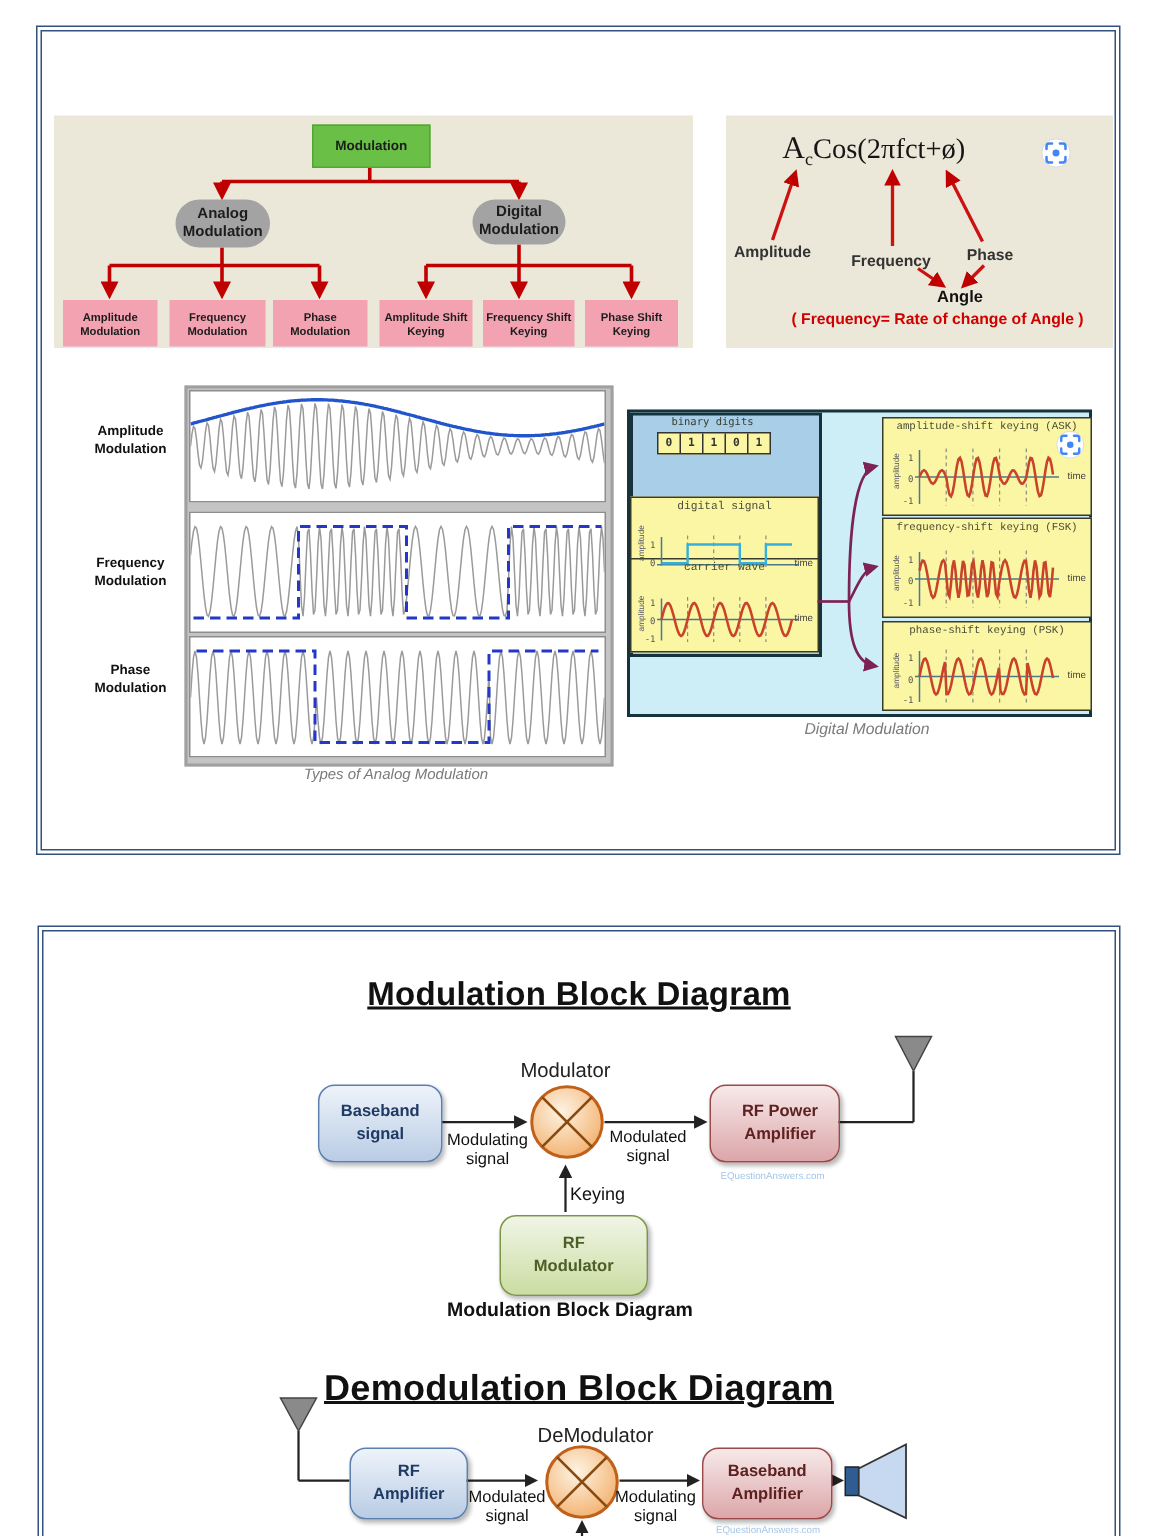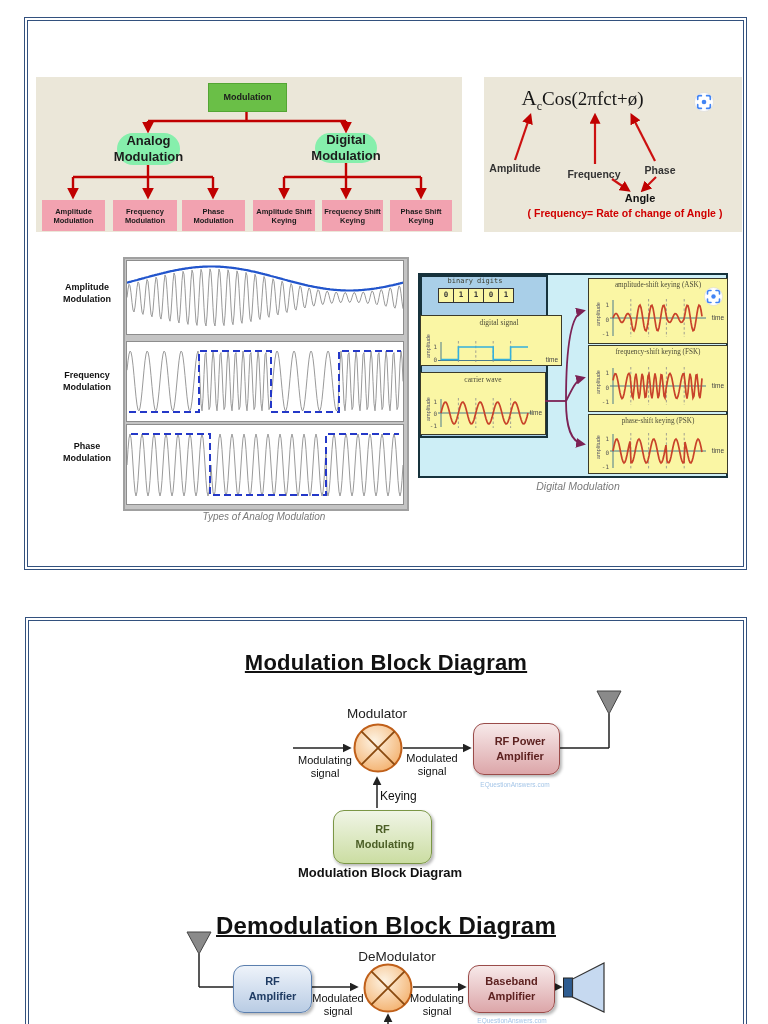--- a/index.html
+++ b/index.html
@@ -5,36 +5,36 @@
   html,body{margin:0;padding:0;background:#fff;}
   #page{position:relative;width:768px;height:1024px;overflow:hidden;background:#fff;
         font-family:"Liberation Sans",sans-serif;}
   .card{position:absolute;border:4px double #33517e;background:transparent;}
   .title{position:absolute;text-align:center;font-weight:bold;color:#111;
          text-decoration:underline;text-decoration-thickness:2px;letter-spacing:.2px;}
   .beige{position:absolute;background:#ebe7d9;}
   .tbox{position:absolute;display:flex;align-items:center;justify-content:center;
         text-align:center;font-weight:bold;color:#1c1c1c;line-height:1.2;z-index:6;}
   .green{background:#6abf47;border:1px solid #54a534;font-size:9px;}
-  .orange{background:#86efac;font-size:13px;border-radius:16px;}
+  .orange{background:#a3a3a3;font-size:10px;border-radius:16px;}
   .pink{background:#f2a2b0;font-size:7.5px;}
   .eq-formula{position:absolute;text-align:center;font-family:"Liberation Serif",serif;
               font-size:19px;color:#161616;z-index:6;}
   .eq-formula .bigA{font-size:21px;}
   .eq-formula sub{font-size:12px;}
   .eqlabel{position:absolute;text-align:center;font-weight:bold;font-size:10.5px;color:#333;z-index:6;}
   .eqnote{position:absolute;text-align:center;font-weight:bold;font-size:10.5px;color:#d00000;z-index:6;}
   .alabel{position:absolute;text-align:center;font-weight:bold;font-size:9px;color:#111;line-height:1.3;}
   .wave-outer{position:absolute;background:#c4c4c4;border:2px solid #a0a0a0;}
   .wpanel{position:absolute;background:#ffffff;border:1px solid #8d8d8d;}
   .caption{position:absolute;text-align:center;color:#7a7a7a;font-style:italic;font-size:10px;}
   .dig-outer{position:absolute;background:#cdeef6;border:2px solid #16323c;}
   .dig-left{position:absolute;background:#a9cfe8;border:2px solid #16323c;}
   .ypanel{position:absolute;background:#faf6a4;border:1.5px solid #3a3a2a;}
-  .ptitle{position:relative;text-align:center;font-family:Liberation Serif, serif;
+  .ptitle{position:relative;text-align:center;font-family:Liberation Mono, monospace;
           font-size:7.2px;color:#4c4c38;padding-top:2px;z-index:3;}
   .amp-label{position:absolute;font-size:5.5px;color:#556;width:40px;text-align:center;
              transform:rotate(-90deg);z-index:3;}
   .time-label{position:absolute;font-size:6.5px;color:#444;z-index:3;}
   .plot{position:absolute;left:0;top:0;z-index:2;}
   .bits-label{position:absolute;text-align:center;font-family:"DejaVu Sans Mono",monospace;
               font-size:7px;color:#3c3c2c;z-index:3;}
   .bits-box{position:absolute;display:flex;background:#faf6a4;border:1px solid #333;z-index:3;}
   .bitcell{flex:1;text-align:center;font-size:7.5px;font-weight:bold;color:#333;
            line-height:12px;border-right:1px solid #333;
@@ -124,21 +124,21 @@
   <div class="dig-left" style="left:420px;top:275px;width:124px;height:159px;"></div>
   <div class="bits-label" style="left:430px;top:277px;width:90px;">binary digits</div>
   <div class="bits-box" style="left:438px;top:288px;width:74px;height:13px;">
     <span class="bitcell">0</span>
     <span class="bitcell">1</span>
     <span class="bitcell">1</span>
     <span class="bitcell">0</span>
     <span class="bitcell">1</span>
   </div>
 
-  <div class="ypanel" style="left:420px;top:315px;width:124px;height:49px;padding-left:16px;">
+  <div class="ypanel" style="left:420px;top:331px;width:124px;height:49px;">
     <div class="ptitle" style="font-size:7.5px;">digital signal</div>
     <span class="amp-label" style="left:-13px;top:27px;">amplitude</span>
     <svg id="plot-digital" class="plot" width="124" height="49">
         <line x1="20" y1="26" x2="20" y2="45" stroke="#4a7a8c" stroke-width="1"></line>
         <line x1="17" y1="44.5" x2="111" y2="44.5" stroke="#4a7a8c" stroke-width="1"></line>
         <line x1="37.4" y1="25" x2="37.4" y2="46" stroke="#8a8a8a" stroke-width="0.8" stroke-dasharray="2.5 2.2"></line>
         <line x1="54.8" y1="25" x2="54.8" y2="46" stroke="#8a8a8a" stroke-width="0.8" stroke-dasharray="2.5 2.2"></line>
         <line x1="72.2" y1="25" x2="72.2" y2="46" stroke="#8a8a8a" stroke-width="0.8" stroke-dasharray="2.5 2.2"></line>
         <line x1="89.6" y1="25" x2="89.6" y2="46" stroke="#8a8a8a" stroke-width="0.8" stroke-dasharray="2.5 2.2"></line>
         <text x="16" y="33" font-size="6" text-anchor="end" fill="#555" font-family="DejaVu Sans Mono,monospace">1</text>
@@ -230,29 +230,32 @@
         <polyline points="24,36.0 25,31.1 26,27.0 27,24.5 28,24.1 29,25.8 30,29.3 31,34.0 32,39.0 33,43.5 34,46.7 35,48.0 36,47.1 37,44.3 38,40.0 39,35.0 40,30.1 41,26.4 42,47.7 43,47.7 44,45.6 45,41.9 46,37.0 47,32.0 48,27.7 49,24.9 50,24.0 51,25.3 52,28.5 53,33.0 54,38.0 55,42.7 56,46.2 57,47.9 58,47.5 59,45.0 60,40.9 61,36.0 62,31.1 63,27.0 64,24.5 65,24.1 66,25.8 67,29.3 68,34.0 69,39.0 70,43.5 71,46.7 72,48.0 73,47.1 74,44.3 75,40.0 76,35.0 77,30.1 78,45.6 79,47.7 80,47.7 81,45.6 82,41.9 83,37.0 84,32.0 85,27.7 86,24.9 87,24.0 88,25.3 89,28.5 90,33.0 91,38.0 92,42.7 93,46.2 94,47.9 95,47.5 96,27.0 97,31.1 98,36.0 99,40.9 100,45.0 101,47.5 102,47.9 103,46.2 104,42.7 105,38.0 106,33.0 107,28.5 108,25.3 109,24.0 110,24.9 111,27.7 112,32.0 113,37.0 " fill="none" stroke="#c8432a" stroke-width="1.7"></polyline>
       </svg>
     <span class="time-label" style="right:3px;top:32px;">time</span>
   </div>
 
   <div class="caption" style="left:478px;top:480px;width:200px;font-size:10.5px;">Digital Modulation</div>
 
   <div class="title" style="left:25px;top:650px;width:722px;font-size:22px;">Modulation Block Diagram</div>
 
   <div class="mixlabel" style="left:327px;top:706px;width:100px;">Modulator</div>
+  <div class="bdbox blue" style="left:212px;top:723px;width:81px;height:50px;">
+      <span class="narrow" style="width:62px;">Baseband signal</span>
+    </div>
   <div class="siglabel" style="left:296px;top:754px;width:58px;">Modulating signal</div>
   <div class="siglabel" style="left:403px;top:752px;width:58px;">Modulated signal</div>
   <div class="bdbox pinkb" style="left:473px;top:723px;width:85px;height:50px;">
       <span class="narrow" style="width:60px;margin-left:16px;">RF Power Amplifier</span>
     </div>
   <div class="wm" style="left:465px;top:781px;width:100px;">EQuestionAnswers.com</div>
   <div class="carrier-label" style="left:380px;top:789px;">Keying</div>
   <div class="bdbox greenb" style="left:333px;top:810px;width:97px;height:52px;">
-      <span class="narrow" style="width:54px;">RF Modulating</span>
+      <span class="narrow" style="width:54px;">RF Modulator</span>
     </div>
   <div class="bdcaption" style="left:280px;top:865px;width:200px;">Modulation Block Diagram</div>
 
   <div class="title" style="left:25px;top:884px;width:722px;font-size:24px;margin-top:28px;">Demodulation Block Diagram</div>
 
   <div class="mixlabel" style="left:347px;top:949px;width:100px;">DeModulator</div>
   <div class="bdbox blue" style="left:233px;top:965px;width:77px;height:46px;">
       <span class="narrow" style="width:52px;">RF Amplifier</span>
     </div>
   <div class="siglabel" style="left:309px;top:992px;width:58px;">Modulated signal</div>

